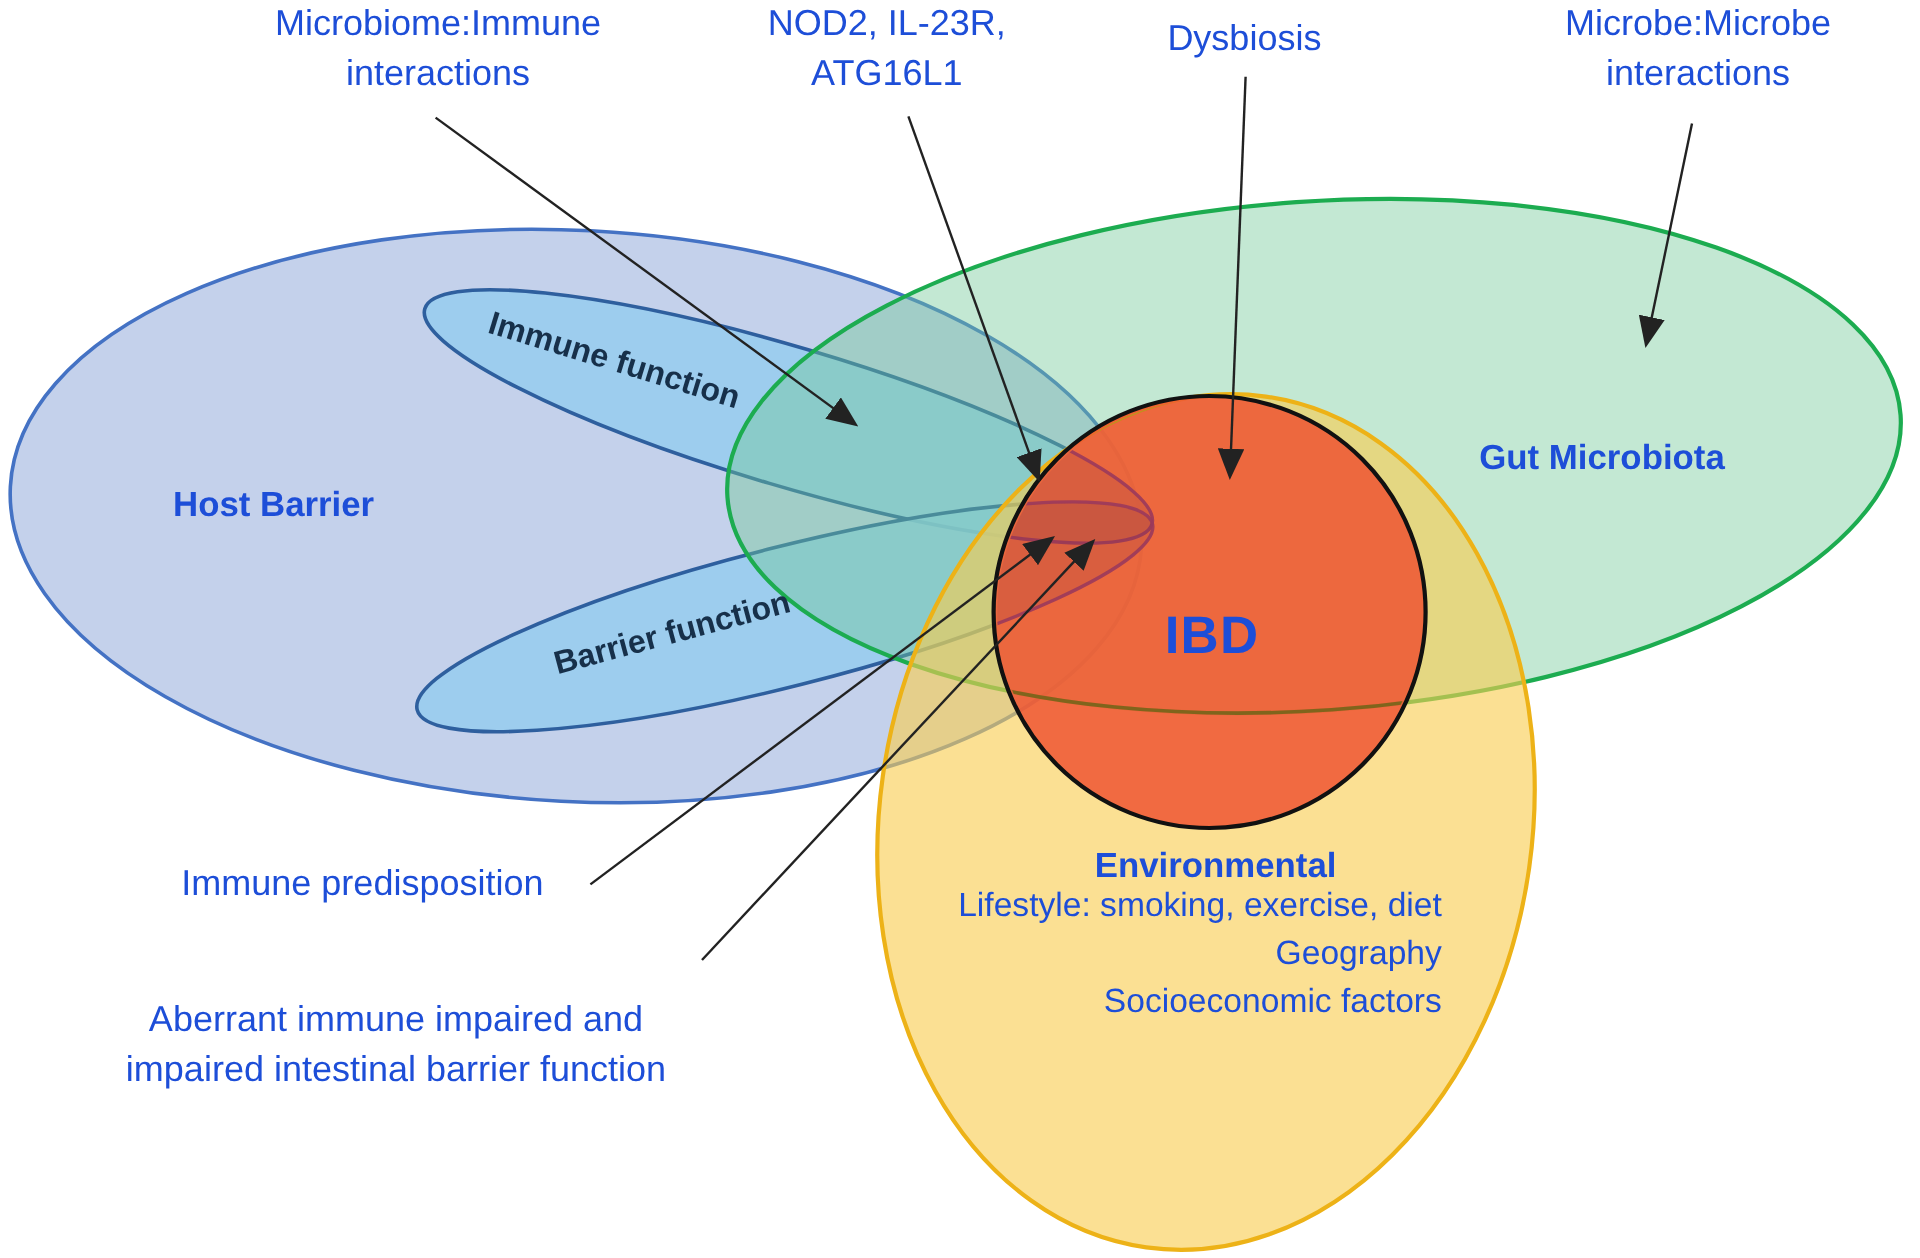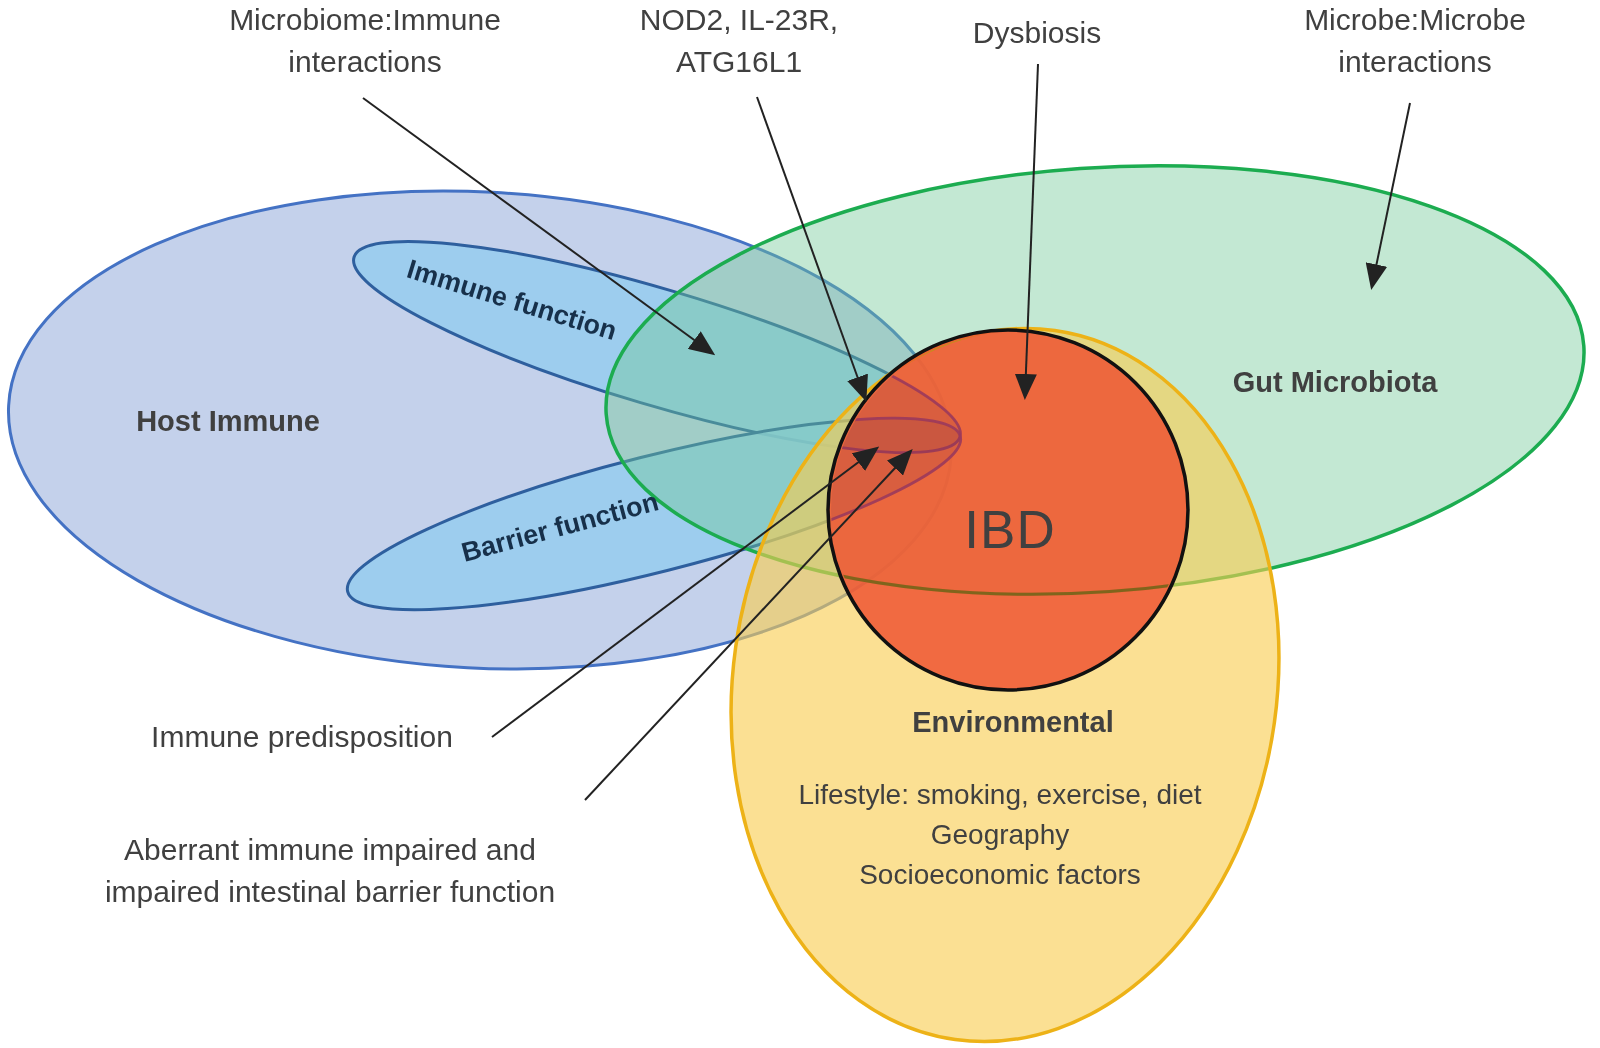--- a/index.html
+++ b/index.html
@@ -12,25 +12,25 @@
     color:#1a1a1a;
   }
   #venn-svg{position:absolute;left:0;top:0;}
   .label{
     position:absolute;
     transform:translate(-50%,-50%);
     text-align:center;
     white-space:nowrap;
     font-size:30px;
     line-height:42px;
-    color:#404040;
+    color:#1d4ed8;
   }
   .label .ln{display:block;}
   .region-title{font-weight:bold;font-size:29px;}
-  .ibd-title{font-weight:normal;font-size:53px;letter-spacing:1px;}
+  .ibd-title{font-weight:bold;font-size:44px;letter-spacing:1px;}
   .env-title{font-weight:bold;font-size:29px;line-height:40px;margin-left:10px;}
   .env-list{font-size:28px;line-height:40px;}
   .tilted{font-weight:bold;color:#17304a;font-size:27px;}
   #lbl-immune{transform:translate(-50%,-50%) rotate(17deg);}
   #lbl-barrier{transform:translate(-50%,-50%) rotate(-15deg);}
 </style>
 </head>
 <body>
 
 <div id="stage">
@@ -97,31 +97,31 @@
 
   <div class="label" id="lbl-genetic" style="left:302px;top:737px;">
     <span class="ln">Immune predisposition</span>
   </div>
 
   <div class="label" id="lbl-aberrant" style="left:330px;top:871px;">
     <span class="ln">Aberrant immune impaired and</span>
     <span class="ln">impaired intestinal barrier function</span>
   </div>
 
-  <div class="label region-title" id="lbl-host" style="left:228px;top:421px;">Host Immune</div>
+  <div class="label region-title" id="lbl-host" style="left:228px;top:421px;">Host Barrier</div>
 
   <div class="label region-title" id="lbl-gut" style="left:1335px;top:382px;">Gut Microbiota</div>
 
   <div class="label tilted" id="lbl-immune" style="left:512px;top:300px;">Immune function</div>
 
   <div class="label tilted" id="lbl-barrier" style="left:560px;top:527px;">Barrier function</div>
 
   <div class="label ibd-title" id="lbl-ibd" style="left:1010px;top:530px;">IBD</div>
 
   <div class="label env-title" id="lbl-env" style="left:1003px;top:722px;">Environmental</div>
 
-  <div class="label env-list" id="lbl-env-list" style="left:1000px;top:835px;">
+  <div class="label env-list" id="lbl-env-list" style="left:1000px;top:794px;text-align:right;">
     <span class="ln">Lifestyle: smoking, exercise, diet</span>
     <span class="ln">Geography</span>
     <span class="ln">Socioeconomic factors</span>
   </div>
 
 </div>
 
 </body></html>

